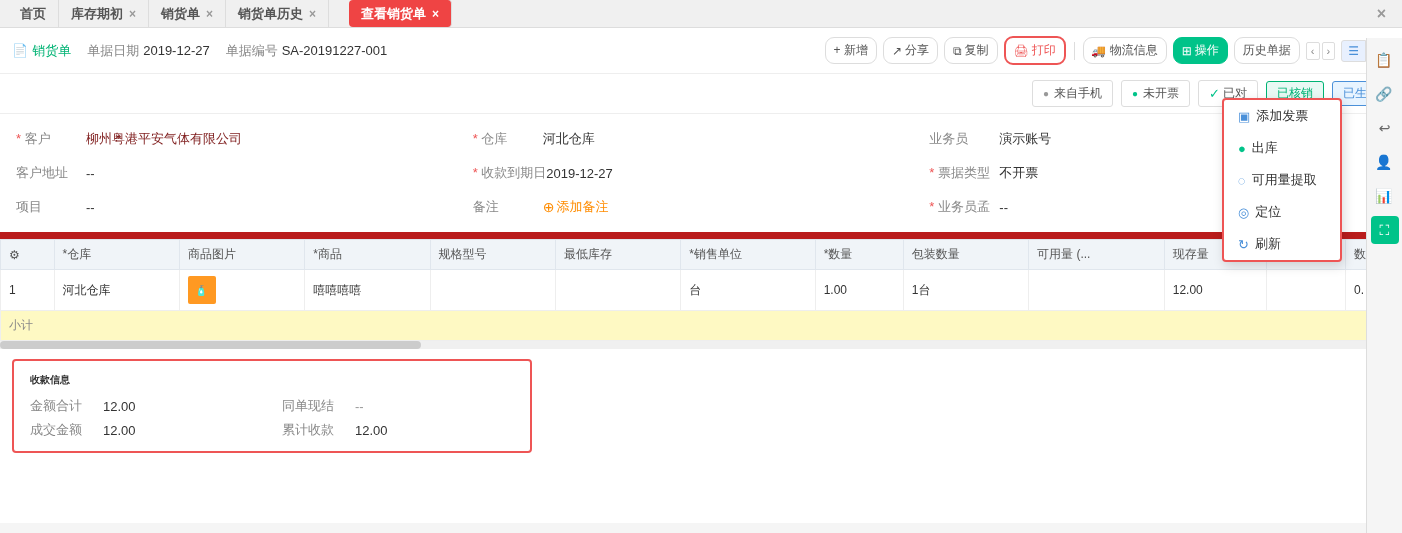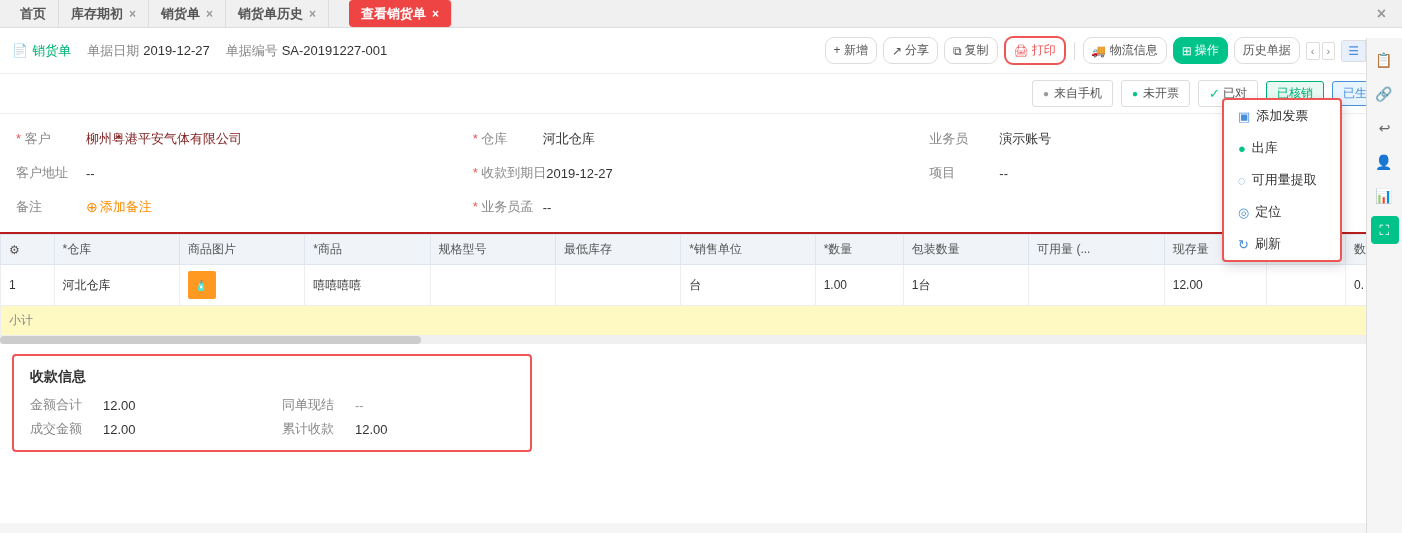--- a/index.html
+++ b/index.html
@@ -65,21 +65,21 @@
     .check-icon { color: #00c389; font-size: 13px; }
     .status-tag {
       padding: 3px 10px; border-radius: 3px; font-size: 12px; cursor: pointer;
     }
     .status-tag.green { background: #e8f9f4; color: #00b374; border: 1px solid #00b374; }
     .status-tag.blue-light { background: #e8f4ff; color: #4a90d9; border: 1px solid #4a90d9; }
 
     
     .form-area {
       padding: 12px 16px; display: grid; grid-template-columns: 1fr 1fr 1fr;
-      gap: 8px 0; border-bottom: 2px solid #b91c1c; background: #fff;
+      gap: 8px 0; border-bottom: 7px solid #b91c1c; background: #fff;
     }
     .form-row { display: flex; align-items: center; padding: 4px 0; }
     .form-label { color: #888; min-width: 70px; font-size: 13px; }
     .form-label.required::before { content: "* "; color: #e55; }
     .form-value { color: #333; font-size: 13px; }
     .form-value.link { color: #7f1d1d; cursor: pointer; }
     .add-note { color: #ff8c00; cursor: pointer; font-size: 13px; display: flex; align-items: center; gap: 2px; }
     .add-note .plus { font-size: 14px; }
 
     
@@ -92,21 +92,21 @@
     }
     tbody tr { border-bottom: 1px solid #eee; }
     tbody td { padding: 6px 8px; border: 1px solid #eee; color: #333; }
     tbody tr.subtotal td { background: #fef9c3; color: #888; }
 
     
     .payment-info {
       margin: 10px 12px; border: 2px solid #e55; border-radius: 4px; padding: 12px 16px;
       background: #fff; max-width: 520px;
     }
-    .payment-title { font-size: 14px; font-weight: bold; color: #333; margin-bottom: 10px; }
+    .payment-title { font-size: 10px; font-weight: bold; color: #333; margin-bottom: 10px; }
     .payment-grid { display: grid; grid-template-columns: 1fr 1fr; gap: 6px 20px; }
     .payment-row { display: flex; align-items: center; gap: 8px; font-size: 13px; }
     .payment-label { color: #888; min-width: 65px; }
     .payment-value { color: #333; }
     .payment-value.orange { color: #ff8c00; }
     .payment-value.gray { color: #999; }
 
     
     .right-sidebar {
       position: fixed; right: 0; top: 38px; bottom: 0; width: 36px;
@@ -258,20 +258,24 @@
       <span class="form-label">业务员</span>
       <span class="form-value">演示账号</span>
     </div>
     <div class="form-row">
       <span class="form-label">客户地址</span>
       <span class="form-value">--</span>
     </div>
     <div class="form-row">
       <span class="form-label required">收款到期日</span>
       <span class="form-value">2019-12-27</span>
+    </div>
+    <div class="form-row">
+      <span class="form-label required">票据类型</span>
+      <span class="form-value">不开票</span>
     </div>
     <div class="form-row">
       <span class="form-label">项目</span>
       <span class="form-value">--</span>
     </div>
     <div class="form-row">
       <span class="form-label">备注</span>
       <span class="add-note">
         <span class="plus">⊕</span>
         <span>添加备注</span>

